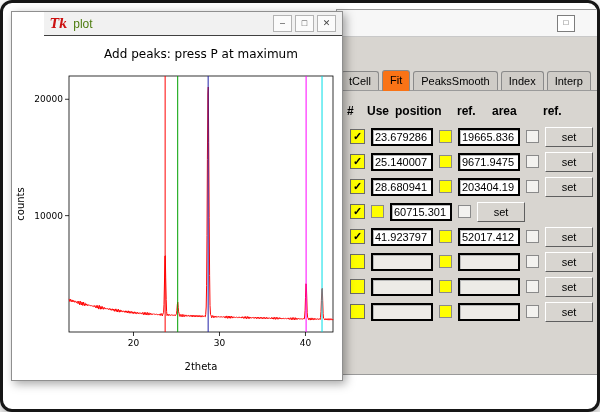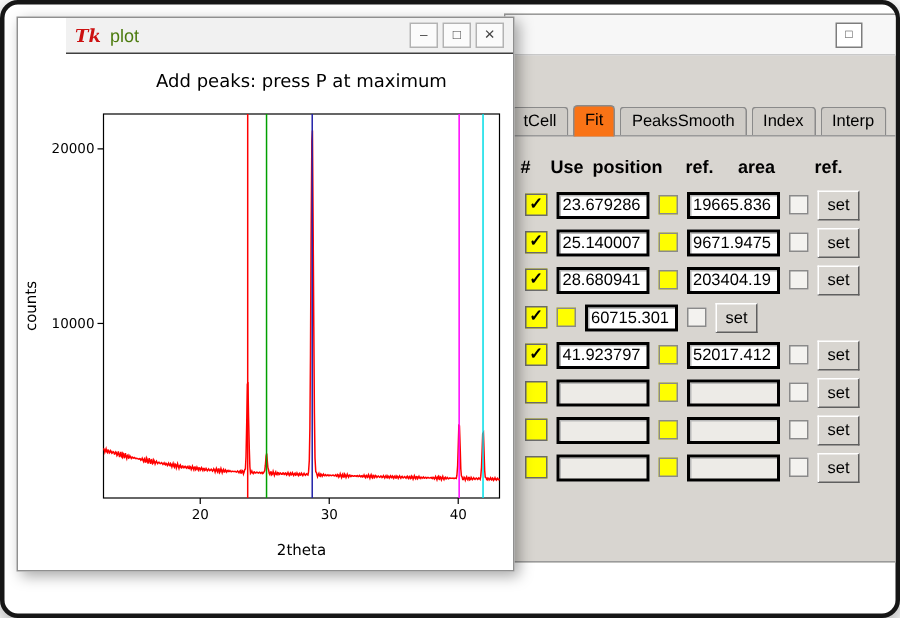--- a/index.html
+++ b/index.html
@@ -23,21 +23,21 @@
   .rows{position:absolute;top:114px;left:0;right:0;}
   .prow{display:flex;align-items:center;height:25px;padding-left:13px;gap:6px;}
   .ycb{width:13px;height:13px;background:#ffff00;border:1px solid #6b6b6b;box-sizing:content-box;
        font-size:11px;line-height:12px;font-weight:bold;text-align:center;color:#000;cursor:default;}
   .yref{width:11px;height:11px;background:#ffff00;border:1px solid #8a8a8a;cursor:default;}
   .gref{width:11px;height:11px;background:#f3f2ef;border:1px solid #8a8a8a;cursor:default;}
   .fld{width:62px;height:18px;box-sizing:border-box;border:2px solid #000000;background:#ffffff;
        box-shadow:inset 1px 1px 0 #b9b9b9;font-family:"Liberation Sans",sans-serif;font-size:11px;
        padding:0 2px;color:#000;}
   .fld.empty{background:#edebe7;}
-  .setbtn{width:28px;height:20px;background:#d8d5d0;border:1px solid;border-color:#ffffff #5f5f5f #5f5f5f #ffffff;
+  .setbtn{width:48px;height:20px;background:#d8d5d0;border:1px solid;border-color:#ffffff #5f5f5f #5f5f5f #ffffff;
           font-family:"Liberation Sans",sans-serif;font-size:11px;color:#000;padding:0;cursor:default;}
   
   .plotwin{position:absolute;left:8px;top:8px;width:332px;height:370px;box-sizing:border-box;
            background:#ffffff;border:1px solid #8f8f8f;box-shadow:3px 3px 9px rgba(0,0,0,0.35);}
   .ptitle{height:24px;background:#f1f1f1;border-bottom:1px solid #404040;display:flex;align-items:center;
           padding:0 6px;gap:6px;box-sizing:border-box;margin-left:32px;}
   .tkicon{color:#cc1111;font-family:"DejaVu Serif",serif;font-style:italic;font-weight:bold;font-size:12px;}
   .plabel{font-size:12px;color:#4d7c0f;}
   .pctrls{margin-left:auto;display:flex;gap:3px;}
   .pbtn{width:17px;height:15px;border:1px solid #b3b3b3;background:#fbfbfb;color:#444;

